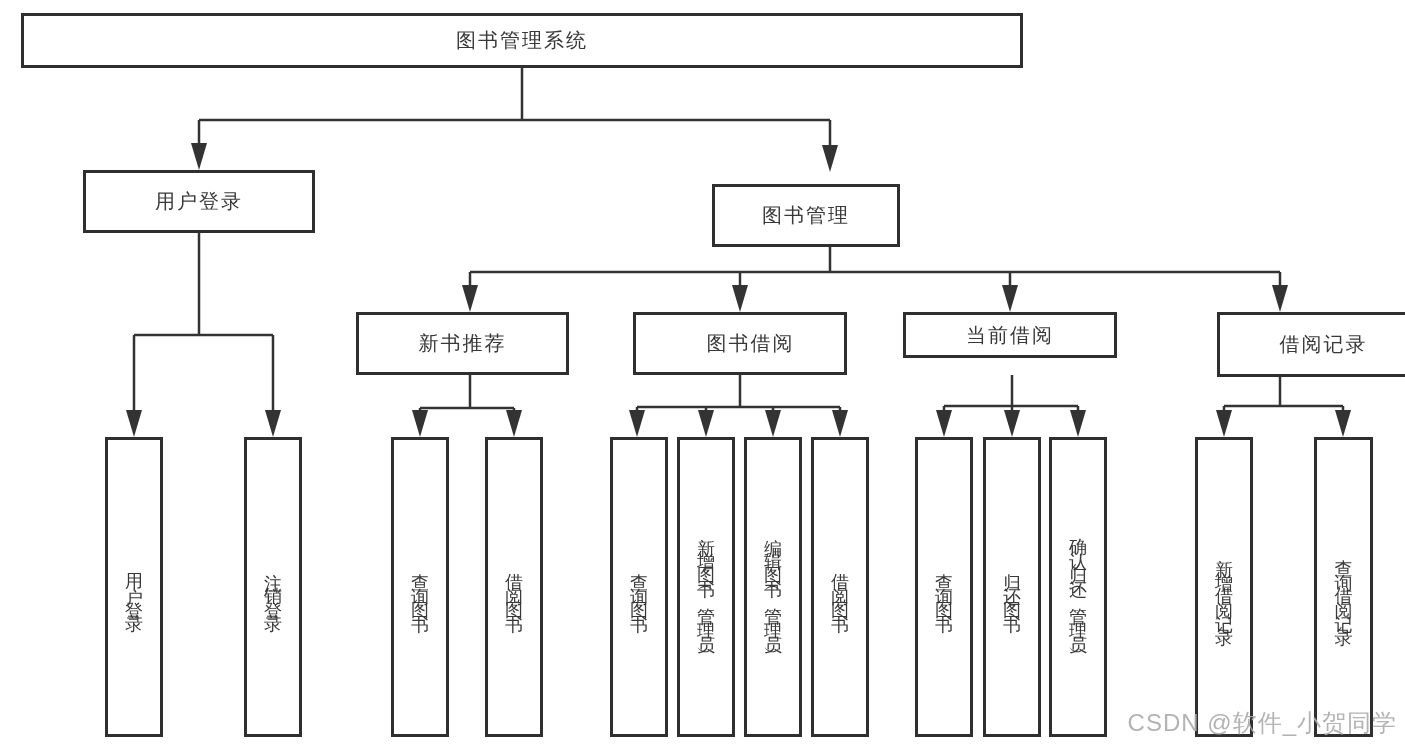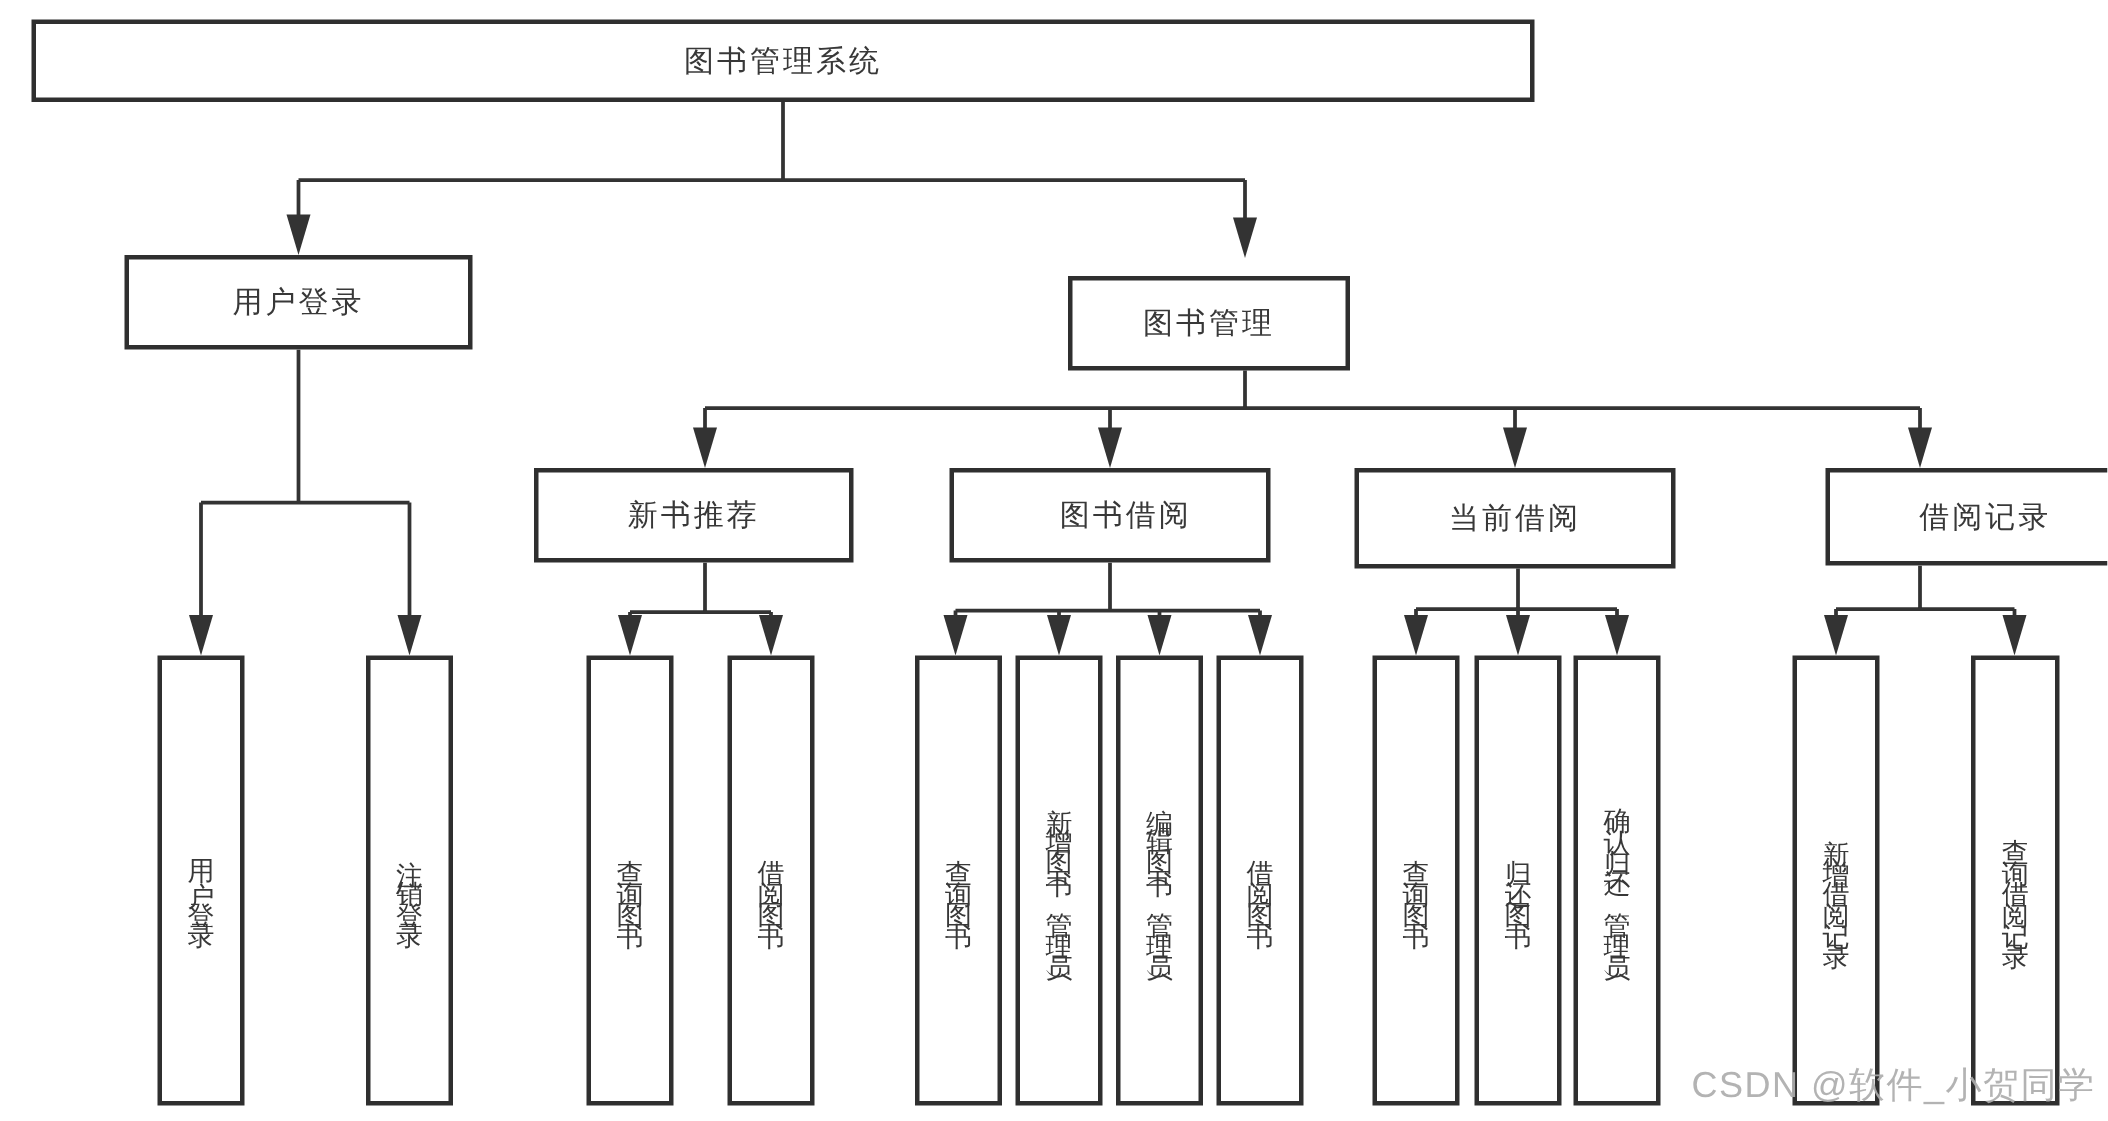--- a/index.html
+++ b/index.html
@@ -43,21 +43,21 @@
     font-size: 18px;
     letter-spacing: 14px;
     line-height: 1;
   }
   
   .root    { left: 21px;   top: 13px;  width: 1002px; height: 55px; }
   .l2-a    { left: 83px;   top: 170px; width: 232px;  height: 63px; }
   .l2-b    { left: 712px;  top: 171px; width: 188px;  height: 63px; margin-top: 13px; }
   .l3-a    { left: 356px;  top: 312px; width: 213px;  height: 63px; }
   .l3-b    { left: 633px;  top: 312px; width: 214px;  height: 63px; padding-left: 21px; }
-  .l3-c    { left: 903px;  top: 312px; width: 214px;  height: 67px; text-align: right; }
+  .l3-c    { left: 903px;  top: 312px; width: 214px;  height: 46px; text-align: right; }
   .l3-d    { left: 1174px; top: 312px; width: 213px;  height: 65px; margin-left: 43px; }
   
   .leaf    { top: 437px; width: 58px; height: 300px; }
   .lf-a1   { left: 105px; }
   .lf-a2   { left: 244px; }
   .lf-b1   { left: 391px; }
   .lf-b2   { left: 485px; }
   .lf-c1   { left: 610px; }
   .lf-c2   { left: 677px; }
   .lf-c3   { left: 744px; }

